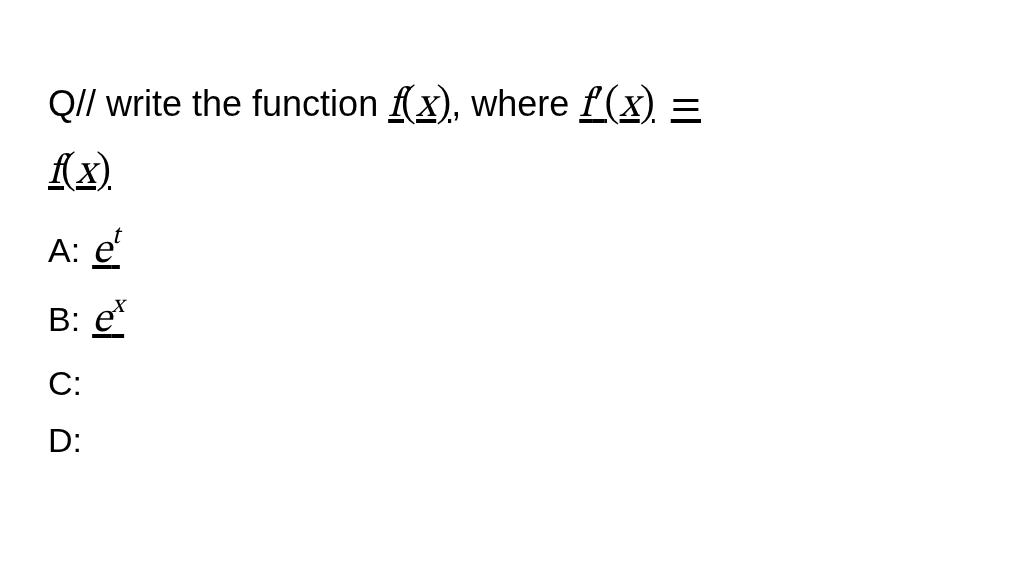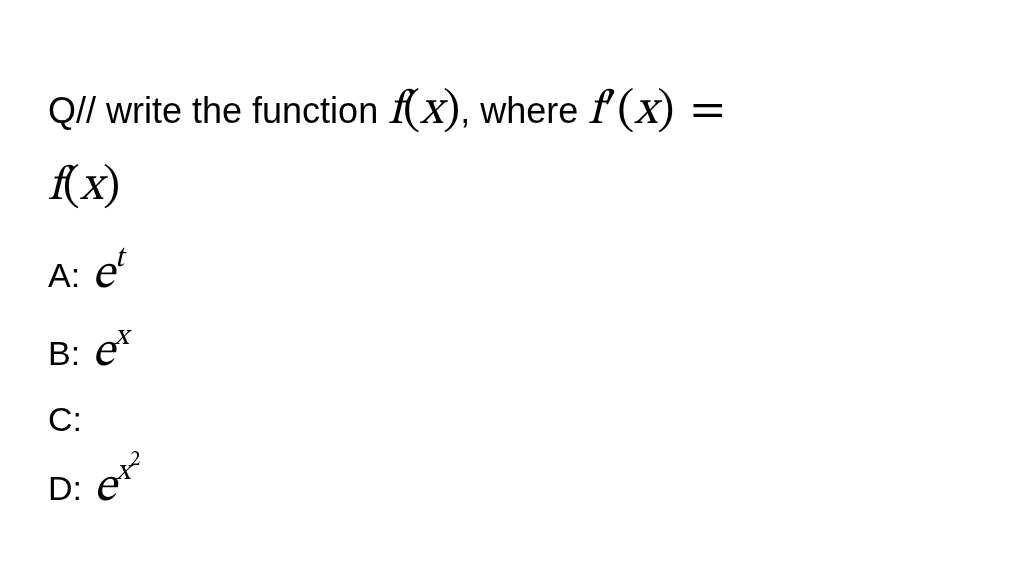--- a/index.html
+++ b/index.html
@@ -38,21 +38,22 @@
     }
     .math {
       font-family: "Cambria Math", "STIX Two Math", "Latin Modern Math", Georgia, serif;
       font-style: italic;
     }
     .math-up {
       font-family: "Cambria Math", "STIX Two Math", "Latin Modern Math", Georgia, serif;
       font-style: normal;
     }
     .bigmath {
-      font-size: 48px;
+      font-size: 42px;
+      text-decoration: underline;
     }
     .sup {
       font-size: 0.62em;
       vertical-align: super;
       position: relative;
       top: -0.15em;
     }
     .ssup {
       font-size: 0.66em;
       vertical-align: super;
@@ -104,16 +105,13 @@
     <span class="math">e</span><span class="sup"><span class="math">x</span></span>
   </span>
 </div>
 
 <div class="option">
   <span class="option-label">C:</span>
 </div>
 
 <div class="option">
   <span class="option-label">D:</span>
-  <span class="math bigmath">
-    <span class="math">e</span><span class="sup"><span class="math">x</span><span class="math-up ssup">2</span></span>
-  </span>
 </div>
 
 </body></html>

